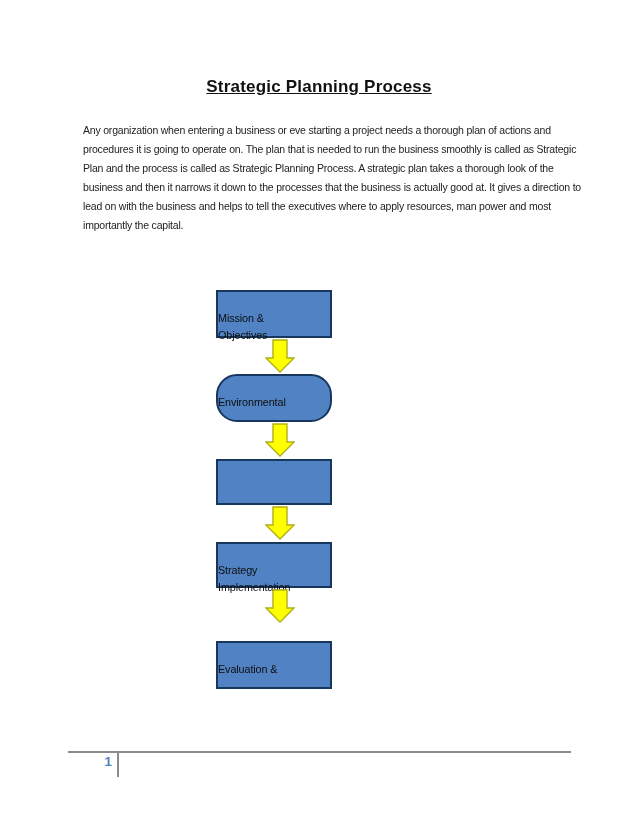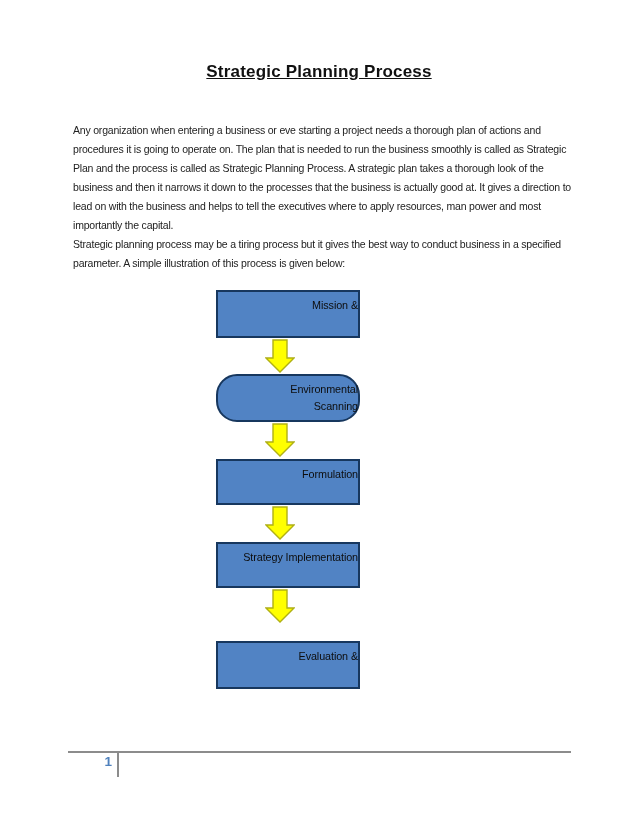--- a/index.html
+++ b/index.html
@@ -7,53 +7,53 @@
     position: relative;
     width: 638px;
     height: 826px;
     background: #ffffff;
     font-family: "Liberation Sans", sans-serif;
     color: #1c1c1c;
     overflow: hidden;
   }
   .doc-title {
     position: absolute;
-    top: 62px;
+    top: 77px;
     left: 0;
     width: 100%;
     margin: 0;
     text-align: center;
     font-size: 17px;
     font-weight: 700;
     color: #111111;
     text-decoration: underline;
     letter-spacing: 0.2px;
   }
   .para {
     position: absolute;
-    left: 73px;
+    left: 83px;
     width: 504px;
     font-size: 10.5px;
     line-height: 19px;
     letter-spacing: -0.2px;
     color: #222222;
   }
   .para-1 { top: 110px; }
   .para-2 { top: 224px; }
 
   .flow-box {
     position: absolute;
     left: 216px;
-    width: 144px;
+    width: 116px;
     height: 48px;
     box-sizing: border-box;
     background: var(--box-fill, #5183C4);
     border: 2px solid var(--box-border, #17375E);
-    text-align: right;
-    padding-top: 5px;
+    text-align: left;
+    padding-top: 18px;
     font-size: 10.8px;
     line-height: 17px;
     letter-spacing: -0.1px;
     color: #0d0d0d;
   }
   .flow-box.short { height: 46px; }
   .box-1 { top: 290px; }
   .box-2 { top: 374px; border-radius: 21px; }
   .box-3 { top: 459px; }
   .box-4 { top: 542px; }
@@ -104,41 +104,39 @@
   }
 </style>
 </head>
 <body>
 
 <div class="page">
 
   <h1 class="doc-title">Strategic Planning Process</h1>
 
   <p class="para para-1">Any organization when entering a business or eve starting a project needs a thorough plan of actions and procedures it is going to operate on. The plan that is needed to run the business smoothly is called as Strategic Plan and the process is called as Strategic Planning Process. A strategic plan takes a thorough look of the business and then it narrows it down to the processes that the business is actually good at. It gives a direction to lead on with the business and helps to tell the executives where to apply resources, man power and most importantly the capital.</p>
-  <p class="para para-2">Strategic planning process may be a tiring process but it gives the best way to conduct business in a specified parameter. A simple illustration of this process is given below:</p>
 
   <div class="flow-box box-1">
     <div>Mission &amp;</div>
+    <div>Objectives</div>
   </div>
 
   <svg class="arrow arrow-1" viewBox="0 0 30 34" aria-hidden="true">
     <polygon points="8,1 22,1 22,19 29,19 15,33 1,19 8,19"></polygon>
   </svg>
 
   <div class="flow-box box-2">
     <div>Environmental</div>
-    <div>Scanning</div>
   </div>
 
   <svg class="arrow arrow-2" viewBox="0 0 30 34" aria-hidden="true">
     <polygon points="8,1 22,1 22,19 29,19 15,33 1,19 8,19"></polygon>
   </svg>
 
   <div class="flow-box box-3 short">
-    <div>Formulation</div>
   </div>
 
   <svg class="arrow arrow-3" viewBox="0 0 30 34" aria-hidden="true">
     <polygon points="8,1 22,1 22,19 29,19 15,33 1,19 8,19"></polygon>
   </svg>
 
   <div class="flow-box box-4 short">
     <div>Strategy Implementation</div>
   </div>
 

